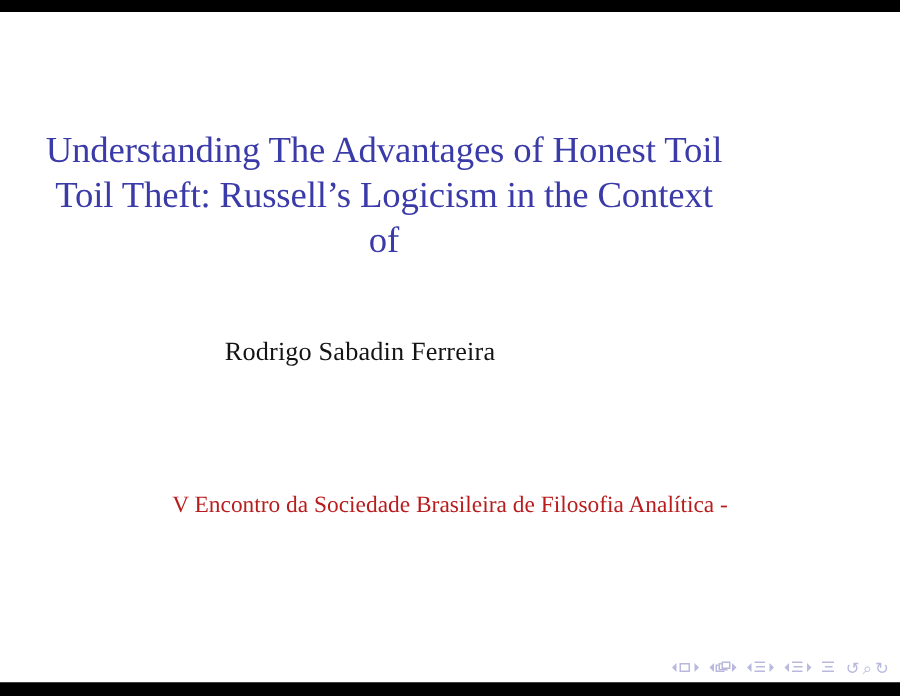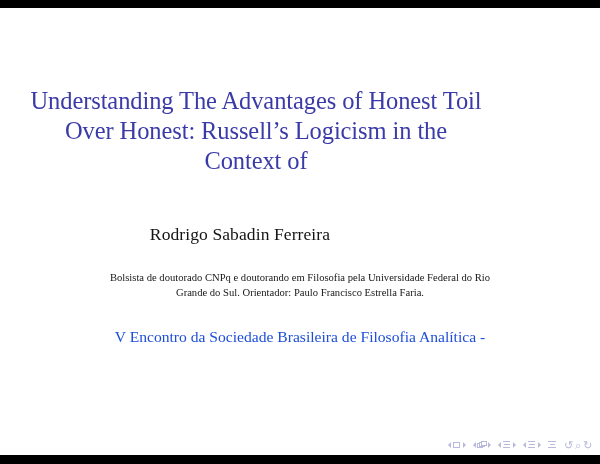--- a/index.html
+++ b/index.html
@@ -90,21 +90,21 @@
   #date-block {
     position: absolute;
     left: 0;
     top: 318px;
     width: 600px;
     text-align: center;
     padding: 0 46px;
     box-sizing: border-box;
   }
   #date-text {
-    color: #1d4ed8;
+    color: #b91c1c;
     font-size: 15.6px;
     line-height: 22.5px;
   }
 
   #nav-symbols {
     position: absolute;
     right: 7px;
     bottom: 2px;
     height: 16px;
     display: flex;
@@ -171,34 +171,28 @@
 
 <div id="slide-viewport">
 
   <div class="letterbox top"></div>
 
   <div id="slide-canvas">
 
     <div id="title-block">
       <div id="title-line-wrap">
         <div>Understanding The Advantages of Honest Toil</div>
-        <div>Over Honest: Russell’s Logicism in the Context of</div>
+        <div>Toil Theft: Russell’s Logicism in the Context of</div>
       </div>
     </div>
 
     <div id="author-block">
       <div id="author-name">Rodrigo Sabadin Ferreira</div>
     </div>
 
-    <div id="institute-block">
-      <div id="institute-text">
-        <div>Bolsista de doutorado CNPq e doutorando em Filosofia pela Universidade Federal do Rio</div>
-        <div>Grande do Sul. Orientador: Paulo Francisco Estrella Faria.</div>
-      </div>
-    </div>
 
     <div id="date-block">
       <div id="date-text">
         <div>V Encontro da Sociedade Brasileira de Filosofia Analítica -</div>
       </div>
     </div>
 
     <div id="nav-symbols">
 
       <div class="nav-group">

